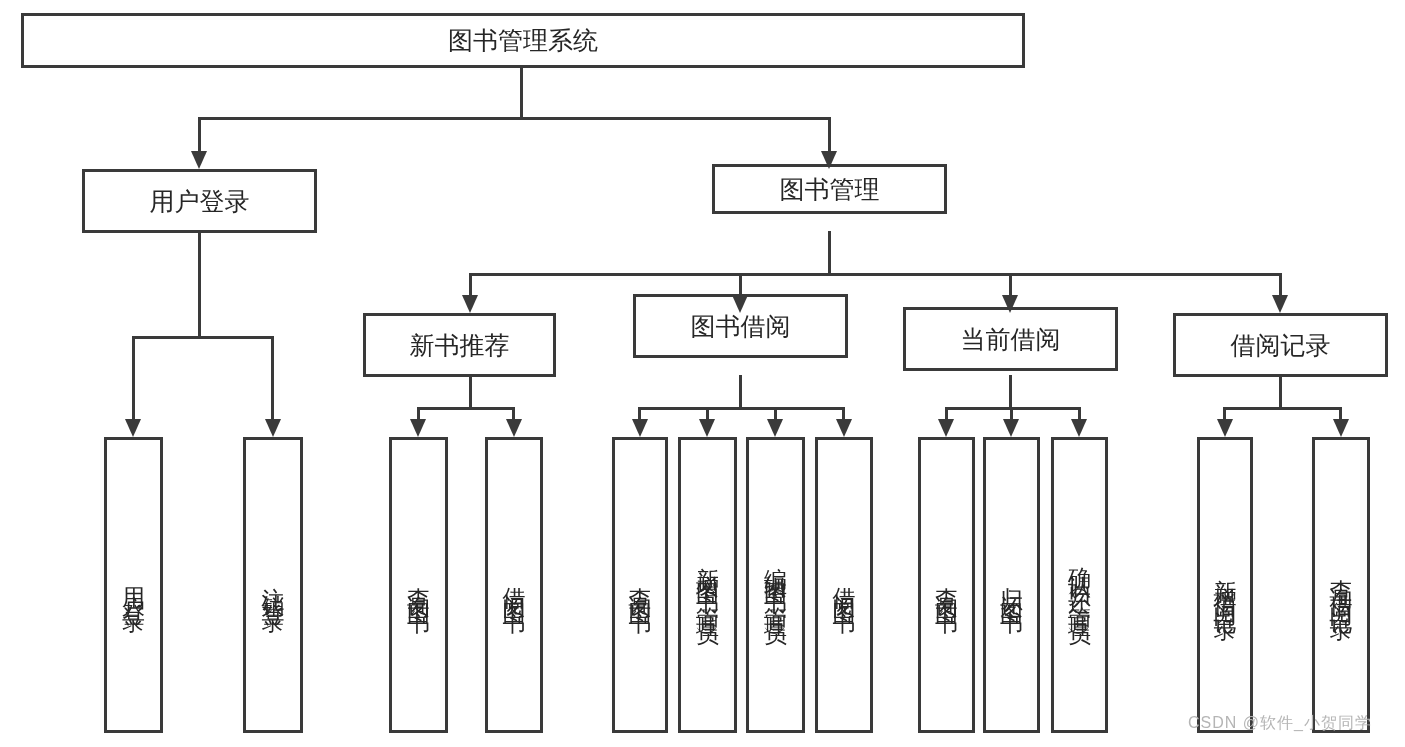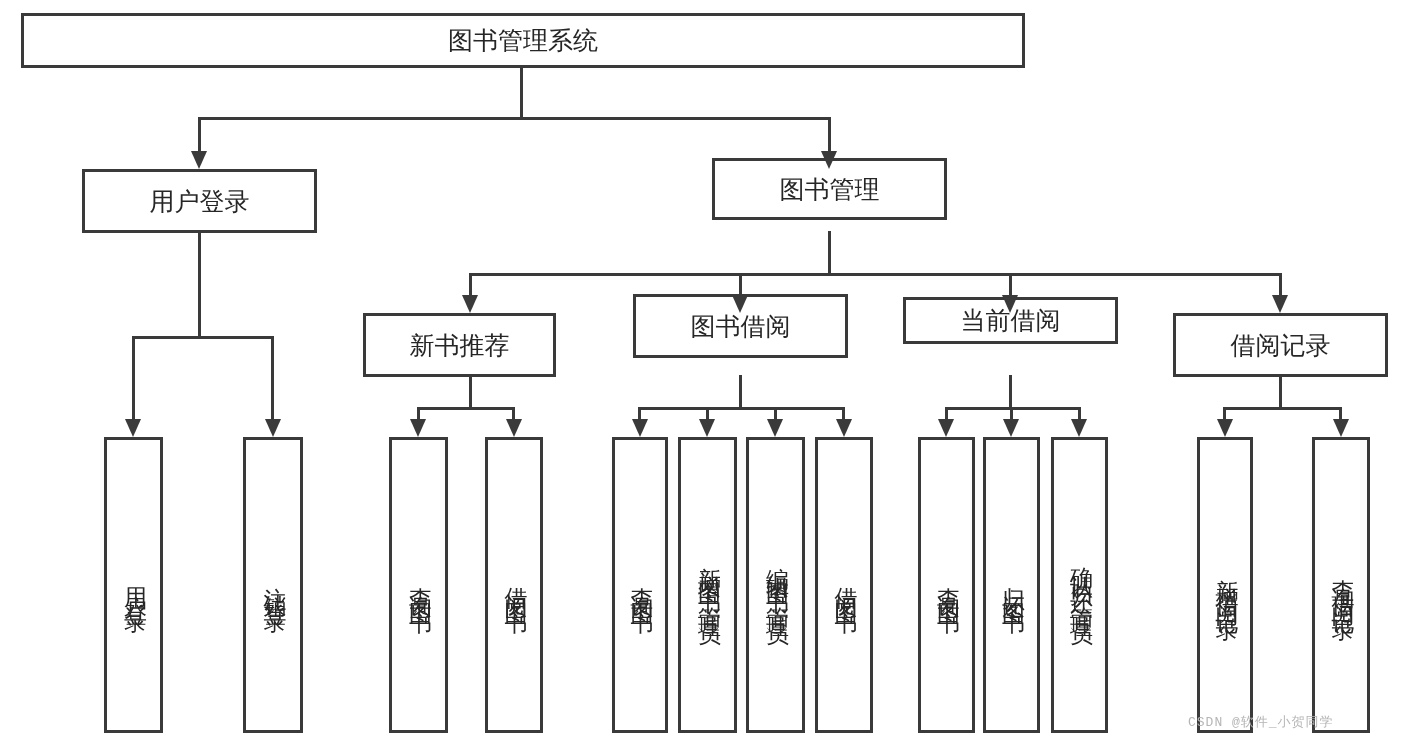--- a/index.html
+++ b/index.html
@@ -1,60 +1,60 @@
 <!DOCTYPE html>
 <html><head>
 <meta charset="utf-8">
 <style>
   html,body{margin:0;padding:0;background:#ffffff;}
   #stage{
     position:relative;width:1405px;height:747px;background:#ffffff;overflow:hidden;
-    font-family:Liberation Mono, monospace;
+    font-family:Liberation Sans, sans-serif;
   }
   
   .ln{position:absolute;background:#3a3a3a;}
   
   .ar{position:absolute;width:0;height:0;
       border-left:8px solid transparent;border-right:8px solid transparent;
       border-top:18px solid #3a3a3a;}
   
   .node{position:absolute;box-sizing:border-box;border:3px solid #3a3a3a;background:#ffffff;
         display:flex;align-items:center;justify-content:center;
         font-size:25px;color:#262626;white-space:nowrap;}
   
   .vnode{position:absolute;box-sizing:border-box;border:3px solid #3a3a3a;background:#ffffff;
          top:437px;height:296px;display:flex;align-items:center;justify-content:center;}
   .vtext{writing-mode:vertical-rl;text-orientation:mixed;letter-spacing:8px;line-height:1;
          font-size:23px;color:#262626;}
-  .watermark{position:absolute;left:1188px;top:713px;font-size:13px;color:#b5b5b5;
+  .watermark{position:absolute;left:1188px;top:713px;font-size:16px;color:#b5b5b5;
              letter-spacing:1px;white-space:nowrap;z-index:5;}
 </style>
 </head>
 <body>
 
 <div id="stage">
 
   <div class="node" style="left:21px;top:13px;width:1004px;height:55px">
     <span>图书管理系统</span>
   </div>
 
   <div class="node" style="left:82px;top:169px;width:235px;height:64px">
     <span>用户登录</span>
   </div>
-  <div class="node" style="left:712px;top:158px;width:235px;height:62px">
+  <div class="node" style="left:712px;top:164px;width:235px;height:50px">
     <span>图书管理</span>
   </div>
 
   <div class="node" style="left:363px;top:313px;width:193px;height:64px">
     <span>新书推荐</span>
   </div>
   <div class="node" style="left:633px;top:294px;width:215px;height:64px">
     <span>图书借阅</span>
   </div>
-  <div class="node" style="left:903px;top:297px;width:215px;height:47px">
+  <div class="node" style="left:903px;top:307px;width:215px;height:64px">
     <span>当前借阅</span>
   </div>
   <div class="node" style="left:1173px;top:313px;width:215px;height:64px">
     <span>借阅记录</span>
   </div>
 
   <div class="vnode" style="left:104px;width:59px">
     <span class="vtext">用户登录</span>
   </div>
   <div class="vnode" style="left:243px;width:60px">

